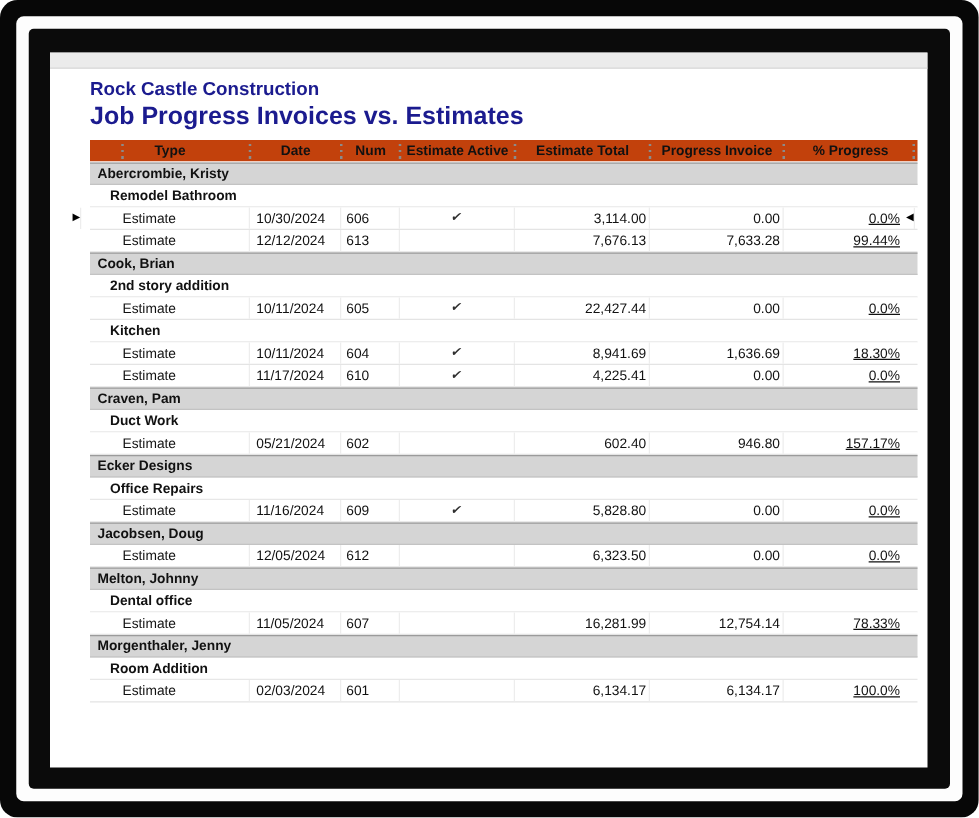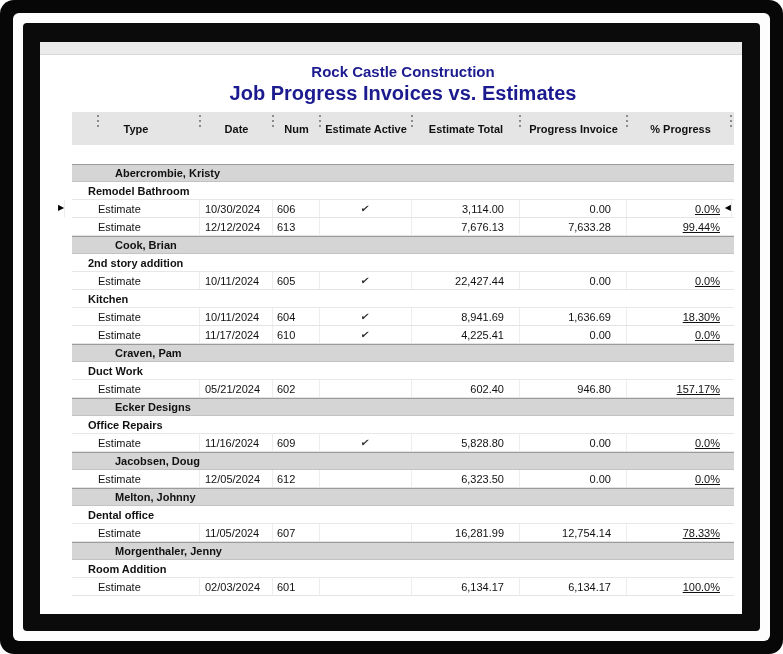--- a/index.html
+++ b/index.html
@@ -3,42 +3,42 @@
 <meta charset="utf-8">
 <style>
   html,body{margin:0;padding:0;background:#fff;}
   *{box-sizing:border-box;}
   .stage{position:relative;width:783px;height:654px;font-family:"Liberation Sans","DejaVu Sans",sans-serif;overflow:hidden;}
   .frame-outer{position:absolute;inset:0;background:#070707;border-radius:14px;}
   .frame-white{position:absolute;inset:13px;background:#fdfdfd;border-radius:6px;}
   .frame-inner{position:absolute;inset:23px;background:#0b0b0b;border-radius:4px;}
   .content{position:absolute;top:42px;left:40px;right:41px;bottom:40px;background:#ffffff;overflow:hidden;}
   .topstrip{height:13px;background:#ebebeb;border-bottom:1px solid #d8d8d8;}
-  .title-block{margin:8px 0 0 32px;width:662px;text-align:center;color:#1b1b8f;}
+  .title-block{margin:8px 0 0 32px;width:662px;color:#1b1b8f;}
   .company{font-size:15px;font-weight:bold;line-height:18px;}
   .report-title{font-size:20px;font-weight:bold;line-height:24px;}
   .date-range{font-size:12.5px;font-weight:bold;line-height:15px;margin-top:2px;}
   .table{margin:7px 0 0 32px;width:662px;}
   .row{display:grid;grid-template-columns:26px 102px 73px 47px 92px 108px 107px 107px;height:18px;align-items:center;font-size:11px;color:#111;position:relative;}
-  .thead{background:#e5e5e5;height:33px;margin-bottom:19px;font-weight:bold;position:relative;}
+  .thead{background:#c2410c;height:17px;margin-bottom:1px;font-weight:bold;position:relative;}
   .thead .th{text-align:center;white-space:nowrap;}
   .th-type{grid-column:1/3;}
   .sep{position:absolute;top:3px;width:2px;height:13px;background-image:repeating-linear-gradient(to bottom,#8b8b8b 0 2px,transparent 2px 5px);}
-  .group-row{background:#d5d5d5;border-top:1px solid #9b9b9b;border-bottom:1px solid #c3c3c3;padding-left:37px;}
+  .group-row{background:#d5d5d5;border-top:1px solid #9b9b9b;border-bottom:1px solid #c3c3c3;}
   .group-row span{grid-column:1/-1;font-weight:bold;padding-left:6px;}
   .job-row{border-bottom:1px solid #e7e7e7;}
   .job-row span{grid-column:1/-1;font-weight:bold;padding-left:16px;}
   .data-row{border-bottom:1px solid #e4e4e4;background:#fff;}
   .data-row > div{height:100%;display:flex;align-items:center;border-right:1px solid #ededed;}
   .c-type{grid-column:1/3;padding-left:26px;}
   .c-date{padding-left:5px;}
   .c-num{padding-left:4px;}
   .c-active{justify-content:center;}
   .c-money,.c-pct{justify-content:flex-end;}
-  .c-money{padding-right:15px;}
+  .c-money{padding-right:2px;}
   .c-pct{padding-right:14px;border-right:none !important;text-decoration:underline;}
   .check{font-size:10px;color:#2e2e2e;transform:skewX(-12deg);}
   .ptr{position:absolute;font-size:8px;color:#000;top:50%;transform:translateY(-52%);line-height:8px;}
   .ptr-left{left:-14px;}
   .ptr-right{right:2px;}
 </style>
 </head>
 <body>
 
 <div class="stage">

